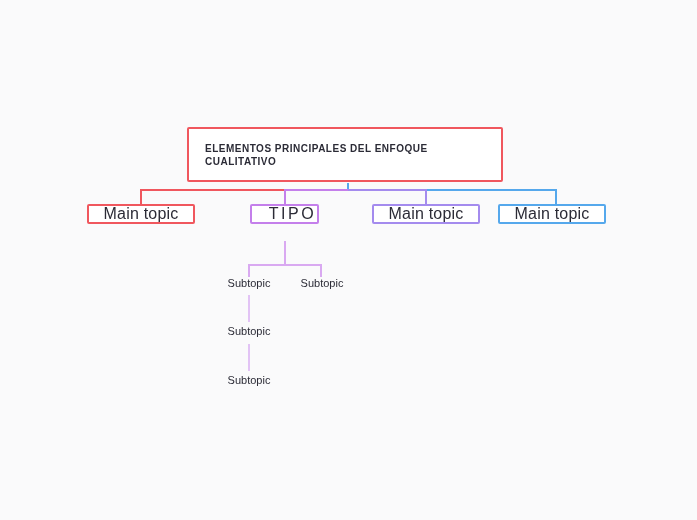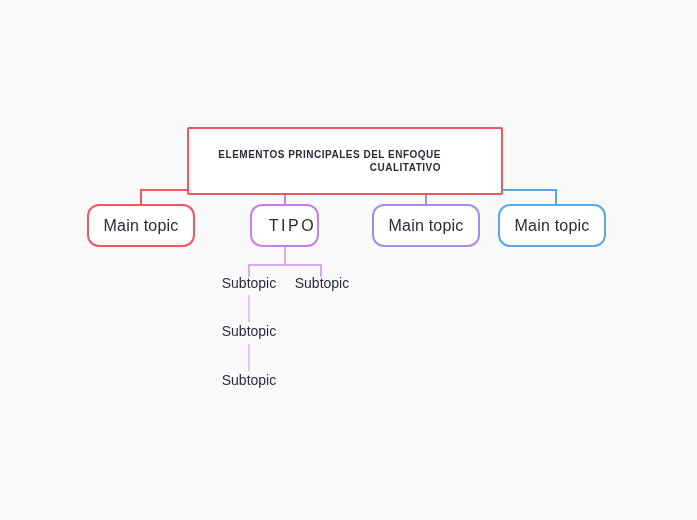--- a/index.html
+++ b/index.html
@@ -37,57 +37,55 @@
     width: calc(100% + 4px);
     height: calc(100% + 4px);
     box-sizing: border-box;
     border: 2px solid var(--c, #999);
     border-radius: 2px;
     background: #FFFFFF;
     z-index: -1;
   }
   .node-root {
     left: 187px; top: 127px;
-    width: 316px; height: 68px;
+    width: 316px; height: 55px;
     display: flex;
     flex-direction: column;
     justify-content: center;
     padding: 0 60px 0 16px;
-    text-align: right;
   }
   .node-root .root-label {
     font-size: 10px;
     font-weight: bold;
     letter-spacing: 0.5px;
     line-height: 13px;
   }
   .node-main {
     top: 204px;
-    height: 43px;
+    height: 20px;
     display: flex;
     align-items: center;
     justify-content: center;
     font-size: 16px;
     font-weight: 500;
     letter-spacing: 0.2px;
     white-space: nowrap;
-    border-radius: 12px;
   }
   .node-main-1 { left: 87px;  width: 108px; }
   .node-main-2 { left: 250px; width: 69px;  letter-spacing: 2.5px; padding-left: 16px; }
   .node-main-3 { left: 372px; width: 108px; }
   .node-main-4 { left: 498px; width: 108px; }
   
   .subtopic {
     position: absolute;
     width: 64px;
     height: 13px;
     line-height: 13px;
     text-align: center;
-    font-size: 14px;
+    font-size: 11px;
     color: #2B2B36;
     white-space: nowrap;
   }
   .subtopic-1 { left: 217px; top: 277px; }
   .subtopic-2 { left: 290px; top: 277px; }
   .subtopic-3 { left: 217px; top: 325px; }
   .subtopic-4 { left: 217px; top: 374px; }
 </style>
 </head>
 <body>

